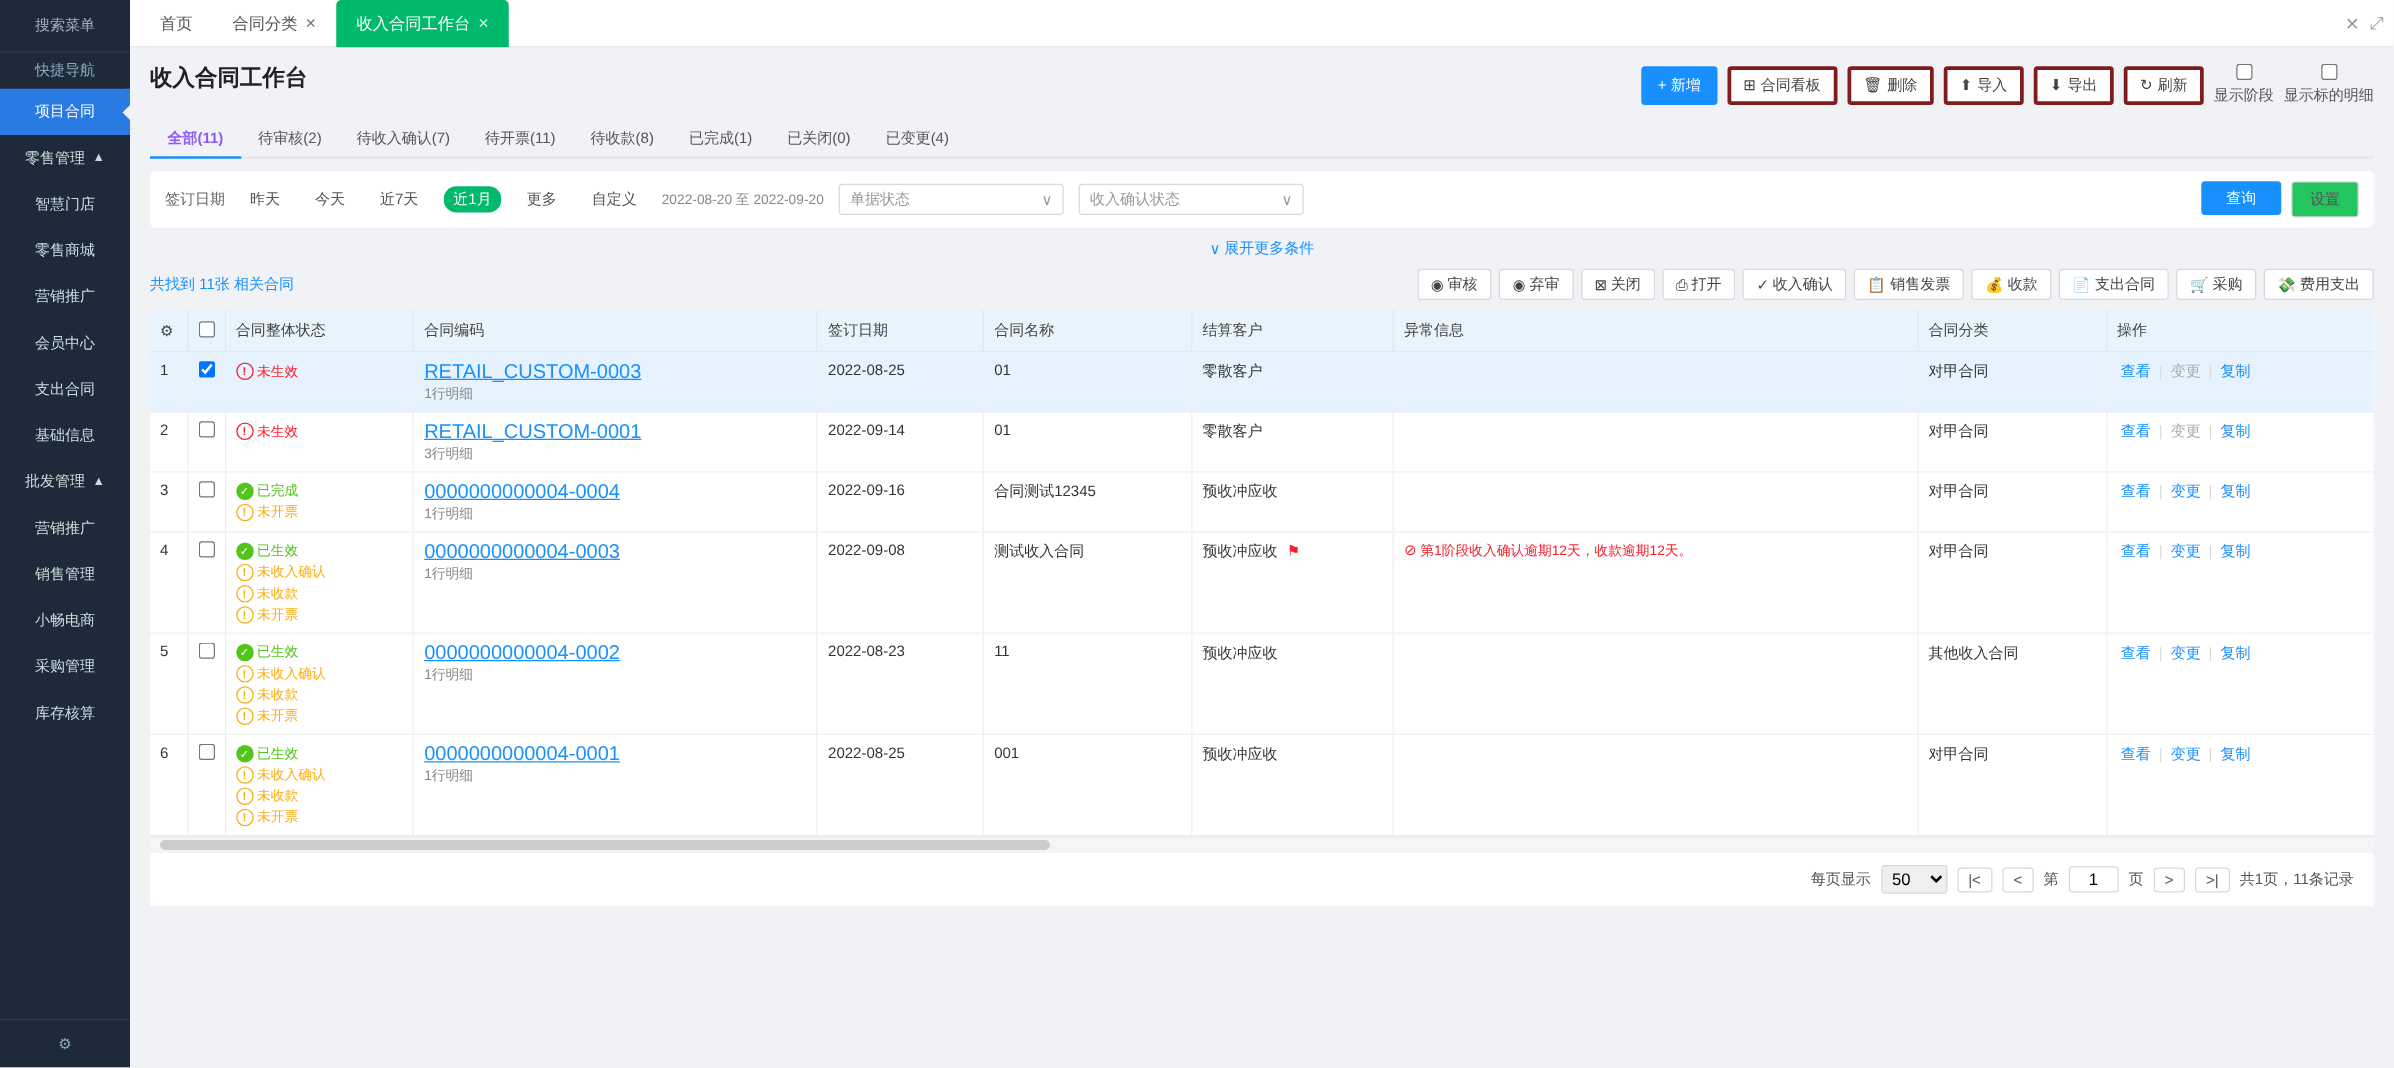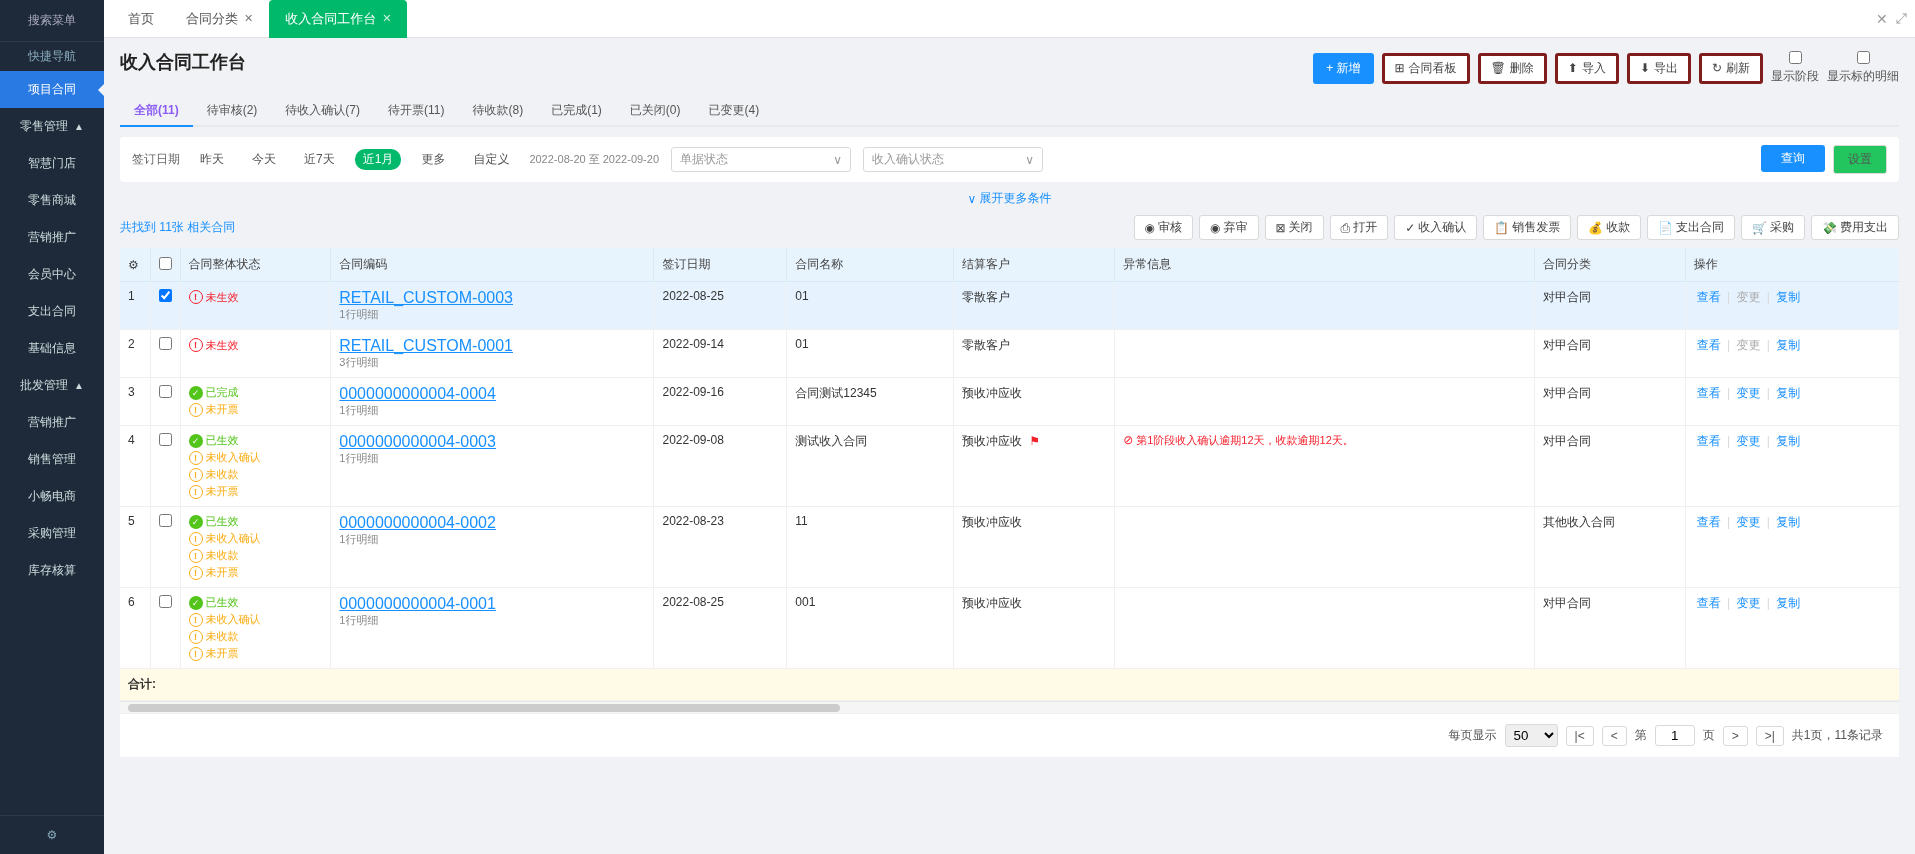--- a/index.html
+++ b/index.html
@@ -492,23 +492,20 @@
             <td>对甲合同</td>
             <td>
               <span class="op-btn">查看</span>
               <span class="op-sep">|</span>
               <span class="op-btn">变更</span>
               <span class="op-sep">|</span>
               <span class="op-btn">复制</span>
             </td>
           </tr>
 
-          <tr class="total-row">
-            <td colspan="10">合计:</td>
-          </tr>
         </tbody>
       </table>
 
       <div style="height:12px;background:#f5f5f5;border-top:1px solid #e8e8e8;position:relative;">
         <div style="position:absolute;left:0;top:2px;width:40%;height:8px;background:#ccc;border-radius:4px;margin-left:8px;"></div>
       </div>
     </div>
 
     <div class="pagination">
       <span>每页显示</span>

